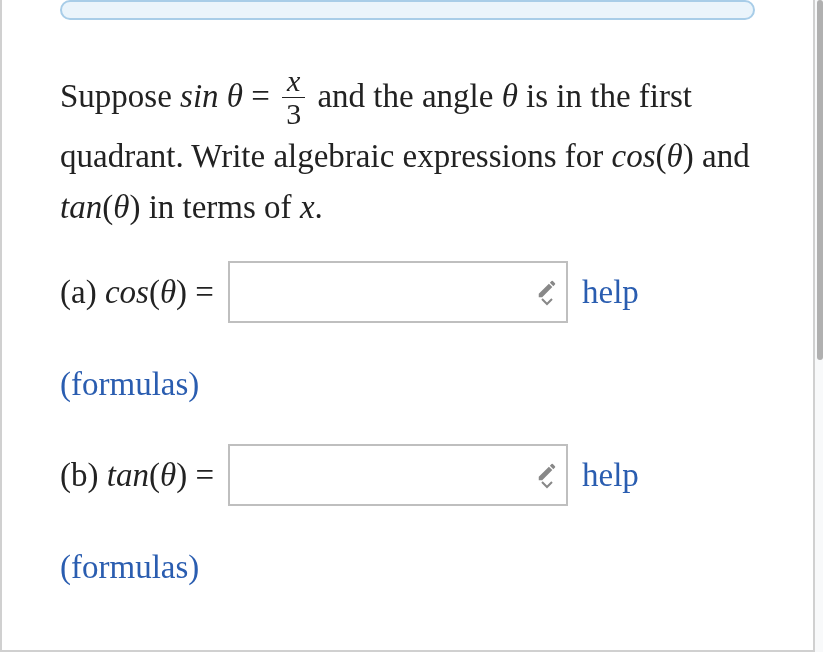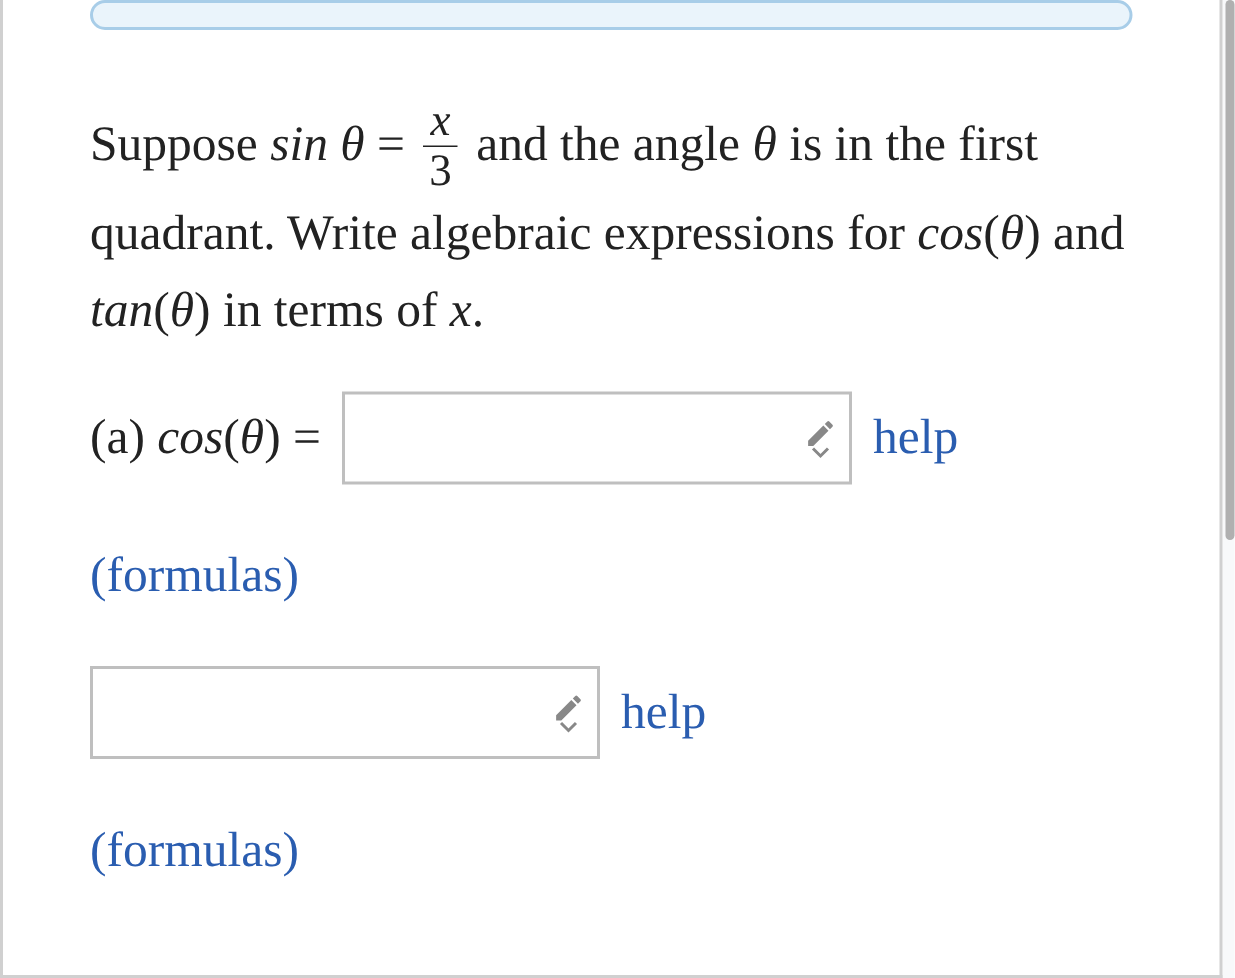--- a/index.html
+++ b/index.html
@@ -171,20 +171,23 @@
             </svg>
           </span>
         </span>
         <span class="help-link">help</span>
       </div>
       <div class="formulas-link">(formulas)</div>
     </div>
 
     <div class="part-block">
       <div class="part-row">
+        <span class="part-label">
+          <span>(b) </span><span class="math-italic">tan</span><span>(</span><span class="math-italic">θ</span><span>)</span><span> = </span>
+        </span>
         <span class="answer-input-wrap">
           <input type="text" class="answer-input" value="" style="">
           <span class="input-icon">
             <svg class="pencil" viewBox="0 0 24 24" fill="none" stroke="#888" stroke-width="2">
               <path d="M3 17.25V21h3.75L17.81 9.94l-3.75-3.75L3 17.25zM20.71 7.04a1 1 0 0 0 0-1.41l-2.34-2.34a1 1 0 0 0-1.41 0l-1.83 1.83 3.75 3.75 1.83-1.83z" fill="#888" stroke="none"></path>
             </svg>
             <svg class="caret" viewBox="0 0 12 8">
               <path d="M1 1 L6 6 L11 1" fill="none" stroke="#888" stroke-width="2"></path>
             </svg>
           </span>

